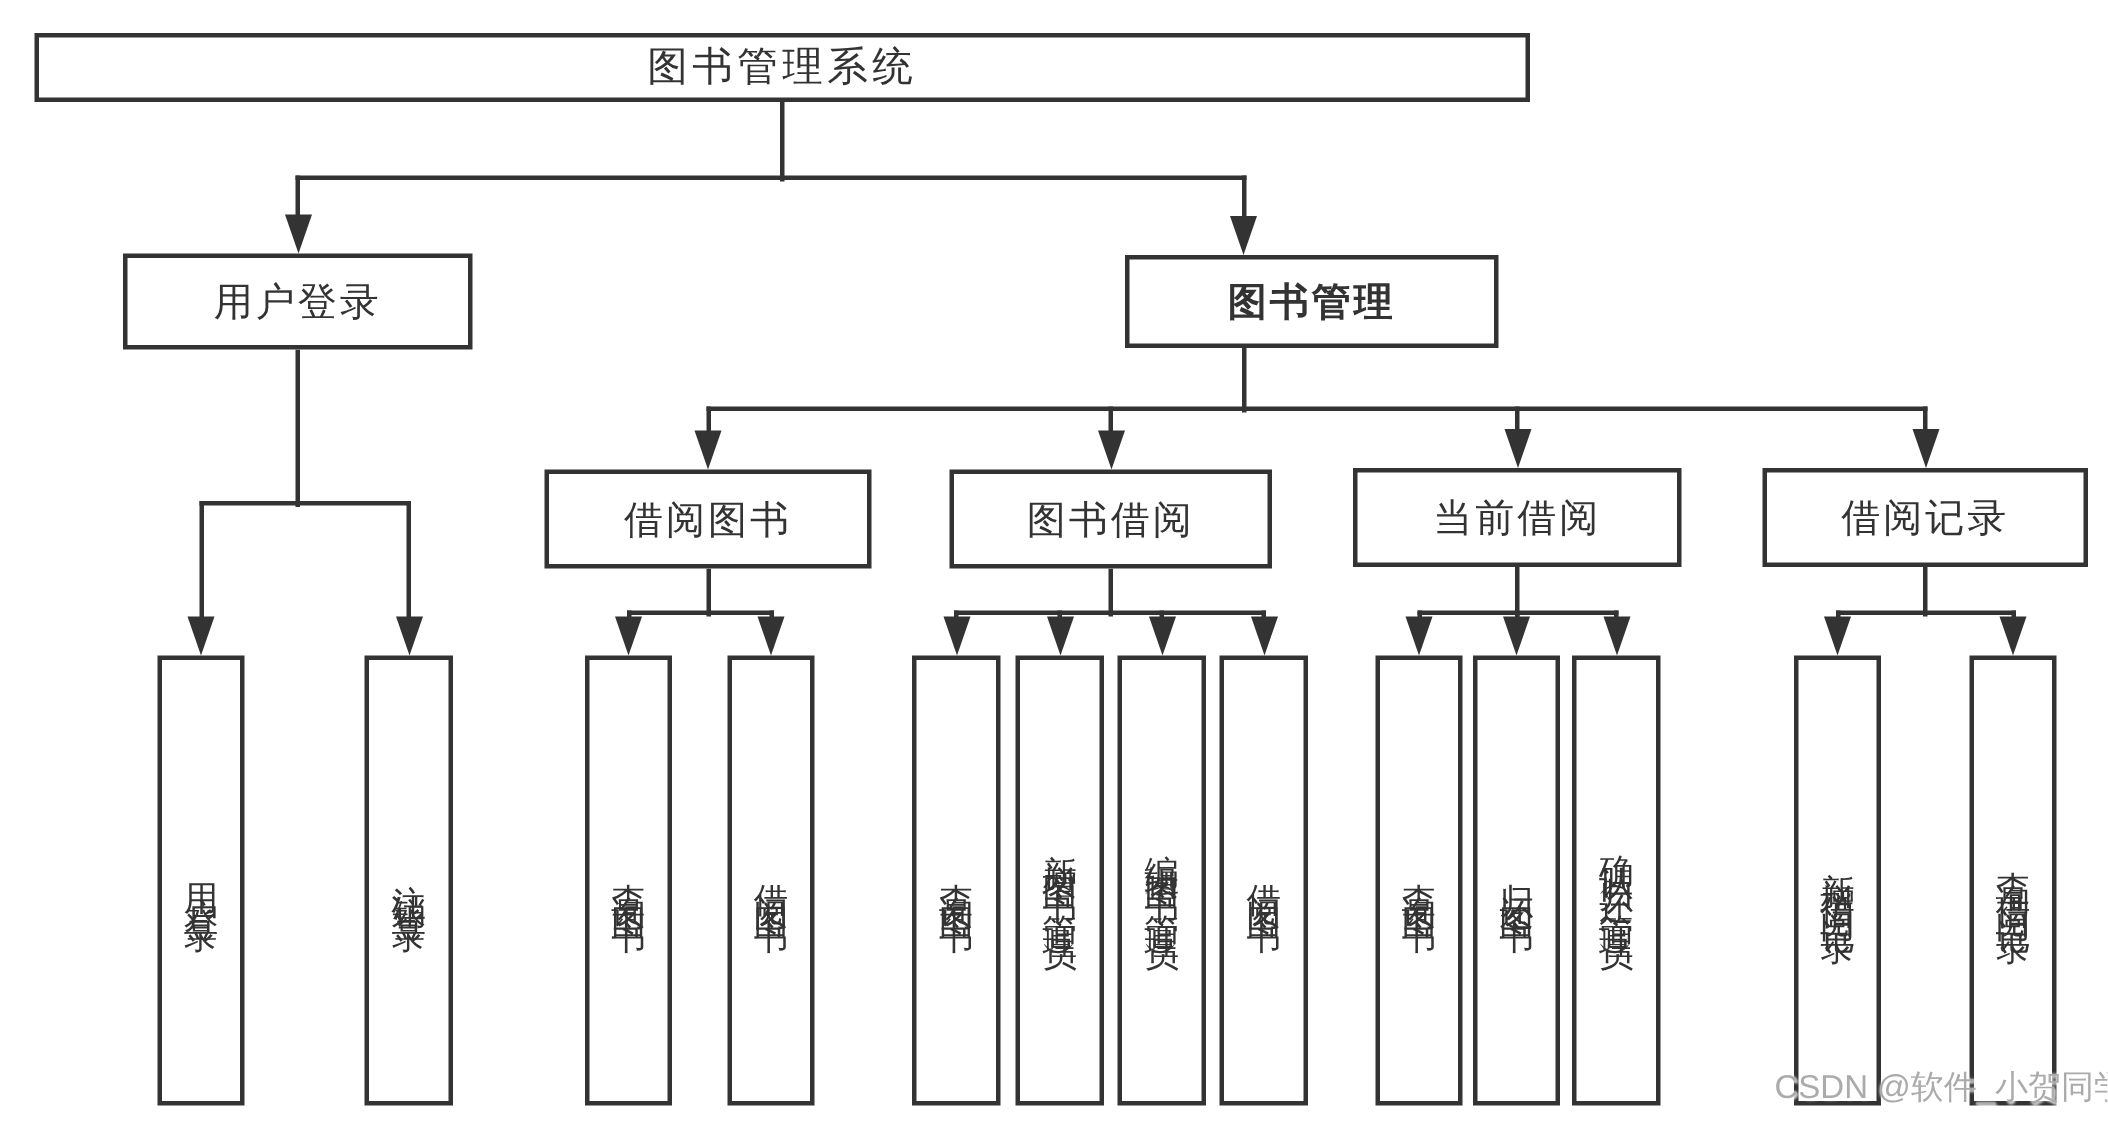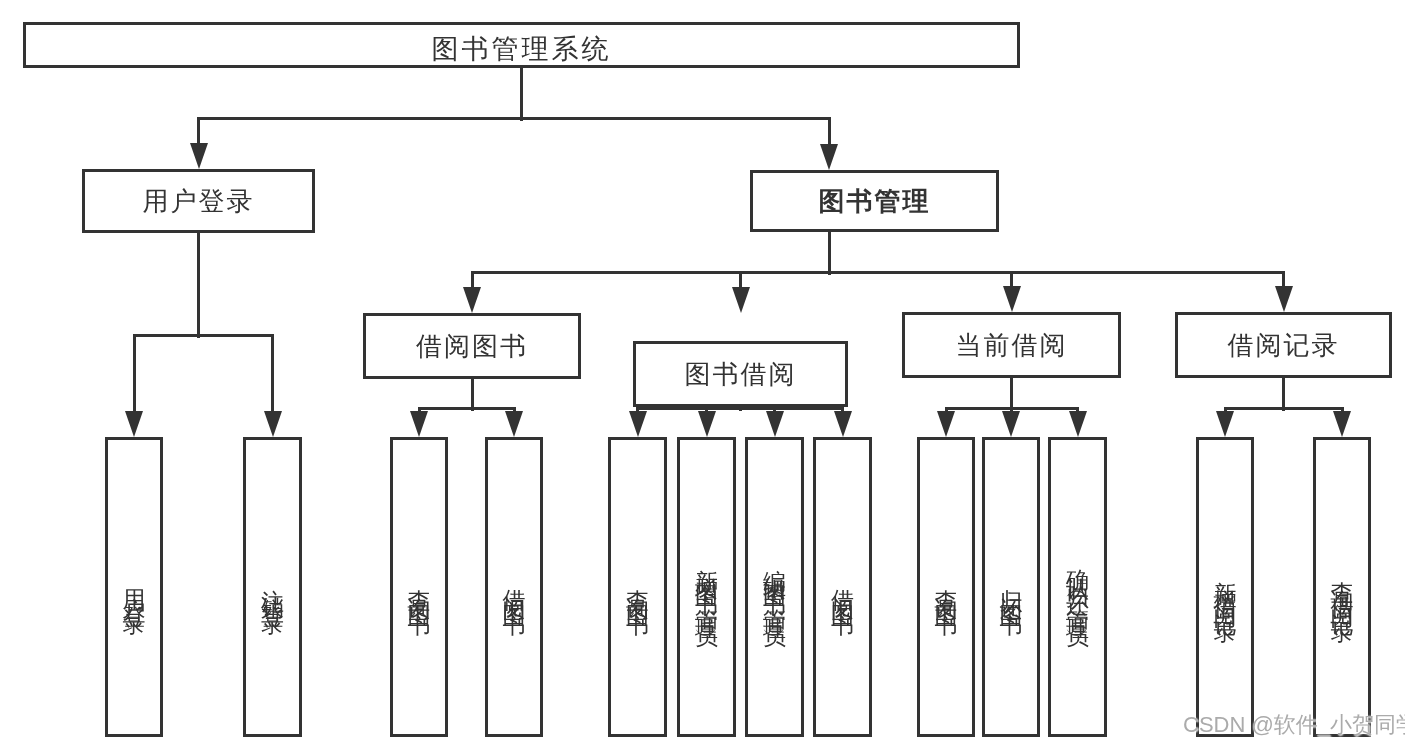--- a/index.html
+++ b/index.html
@@ -69,33 +69,33 @@
     white-space: nowrap;
     text-shadow: 0 0 2px #ffffff, 1px 1px 2px #ffffff;
     z-index: 4;
   }
 </style>
 </head>
 <body>
 
 <div id="stage">
   <div id="nodes-layer">
-      <div class="node horizontal root" style="left: 23px; top: 22px; width: 997px; height: 46px; align-items: flex-end;">
+      <div class="node horizontal root" style="left: 23px; top: 22px; width: 997px; height: 46px;">
         <span class="label">图书管理系统</span>
       </div>
       <div class="node horizontal" style="left: 82px; top: 169px; width: 233px; height: 64px;">
         <span class="label">用户登录</span>
       </div>
       <div class="node horizontal" style="left: 750px; top: 170px; width: 249px; height: 62px; font-weight: bold;">
         <span class="label">图书管理</span>
       </div>
       <div class="node horizontal" style="left: 363px; top: 313px; width: 218px; height: 66px;">
         <span class="label">借阅图书</span>
       </div>
-      <div class="node horizontal" style="left: 633px; top: 313px; width: 215px; height: 66px; margin-top: 28px;">
+      <div class="node horizontal" style="left: 633px; top: 313px; width: 215px; height: 66px;">
         <span class="label">图书借阅</span>
       </div>
       <div class="node horizontal" style="left: 902px; top: 312px; width: 219px; height: 66px;">
         <span class="label">当前借阅</span>
       </div>
       <div class="node horizontal" style="left: 1175px; top: 312px; width: 217px; height: 66px;">
         <span class="label">借阅记录</span>
       </div>
       <div class="node vertical" style="left: 105px; top: 437px; width: 58px; height: 300px;">
         <span class="label">用户登录</span>

